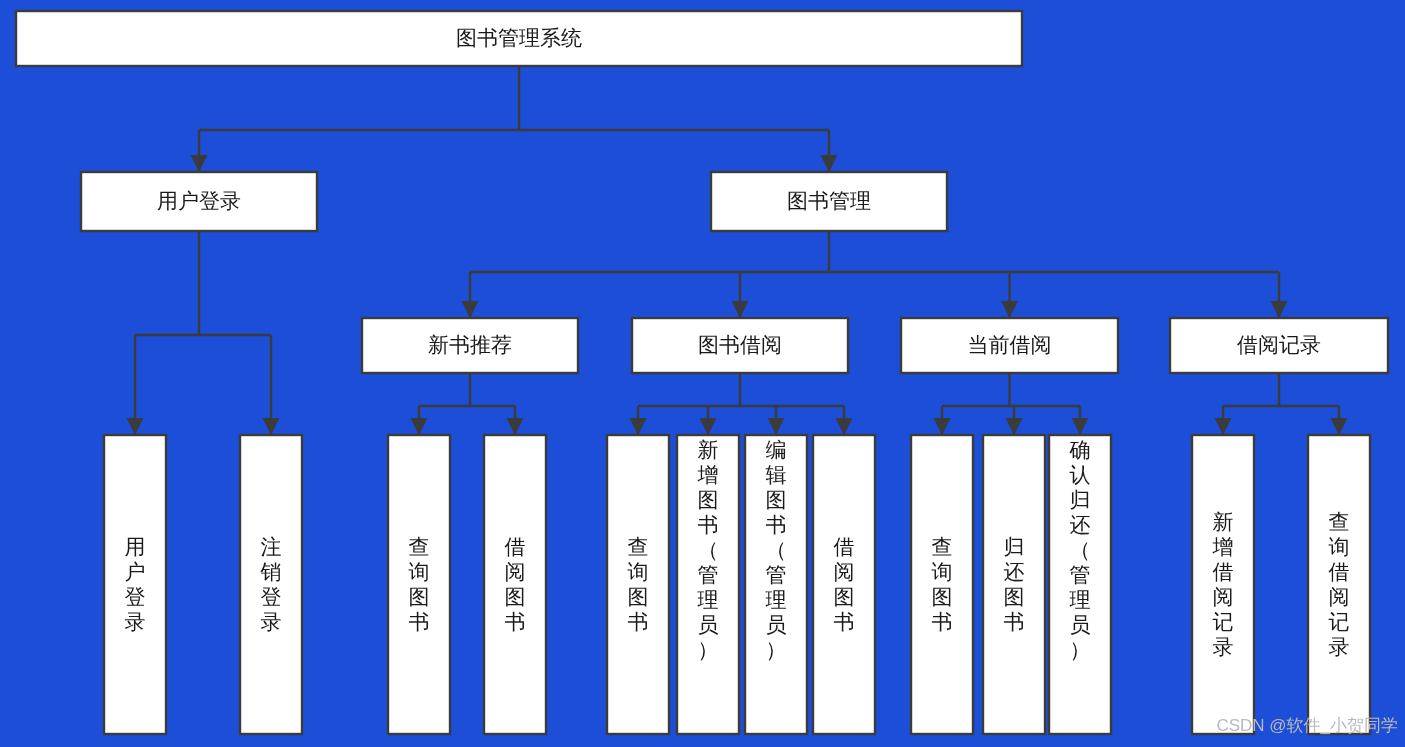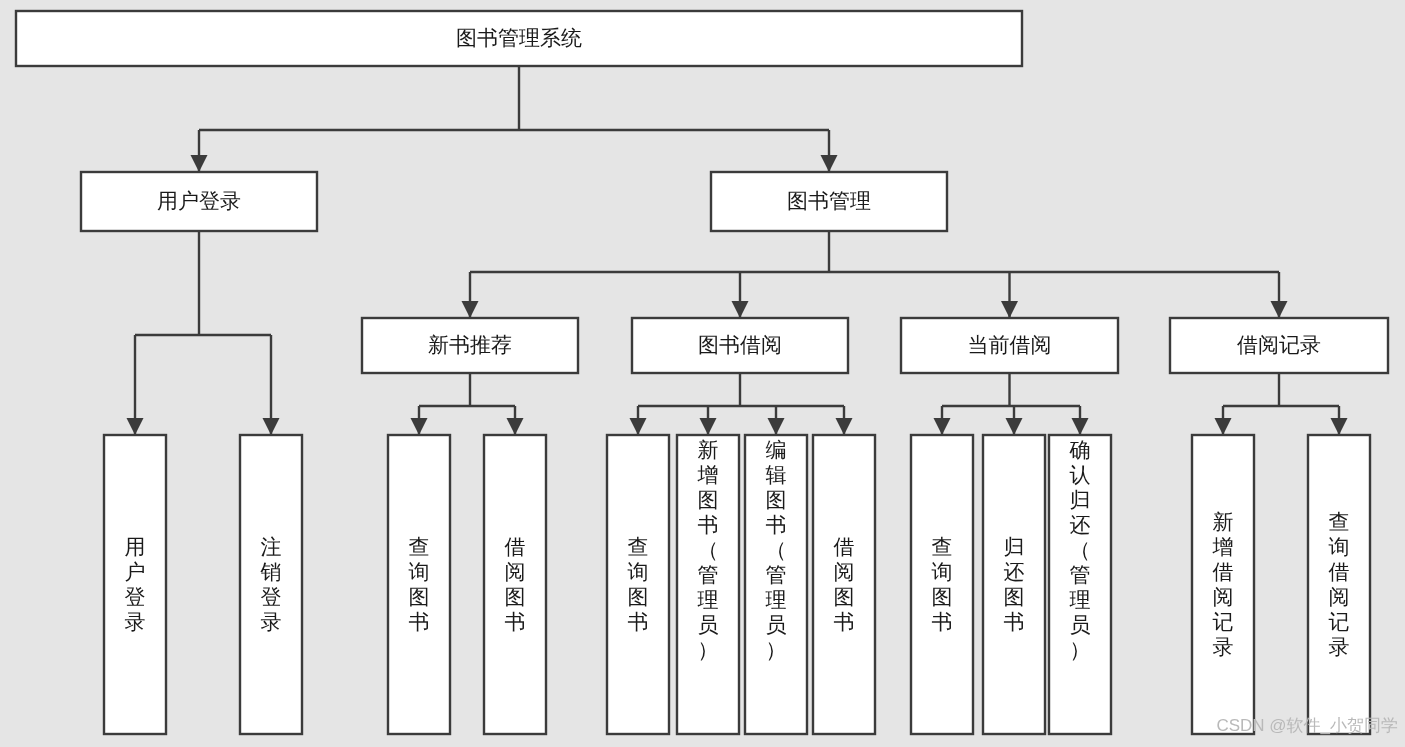--- a/index.html
+++ b/index.html
@@ -10,21 +10,21 @@
   body {
     width: 1405px;
     height: 747px;
     font-family: "Liberation Sans", "DejaVu Sans", sans-serif;
     overflow: hidden;
   }
   #diagram-root {
     position: relative;
     width: 1405px;
     height: 747px;
-    background: #e5e5e5;
+    background: #1d4ed8;
   }
   svg.diagram-canvas {
     position: absolute;
     left: 0;
     top: 0;
     width: 1405px;
     height: 747px;
     display: block;
   }
   .node-box {

